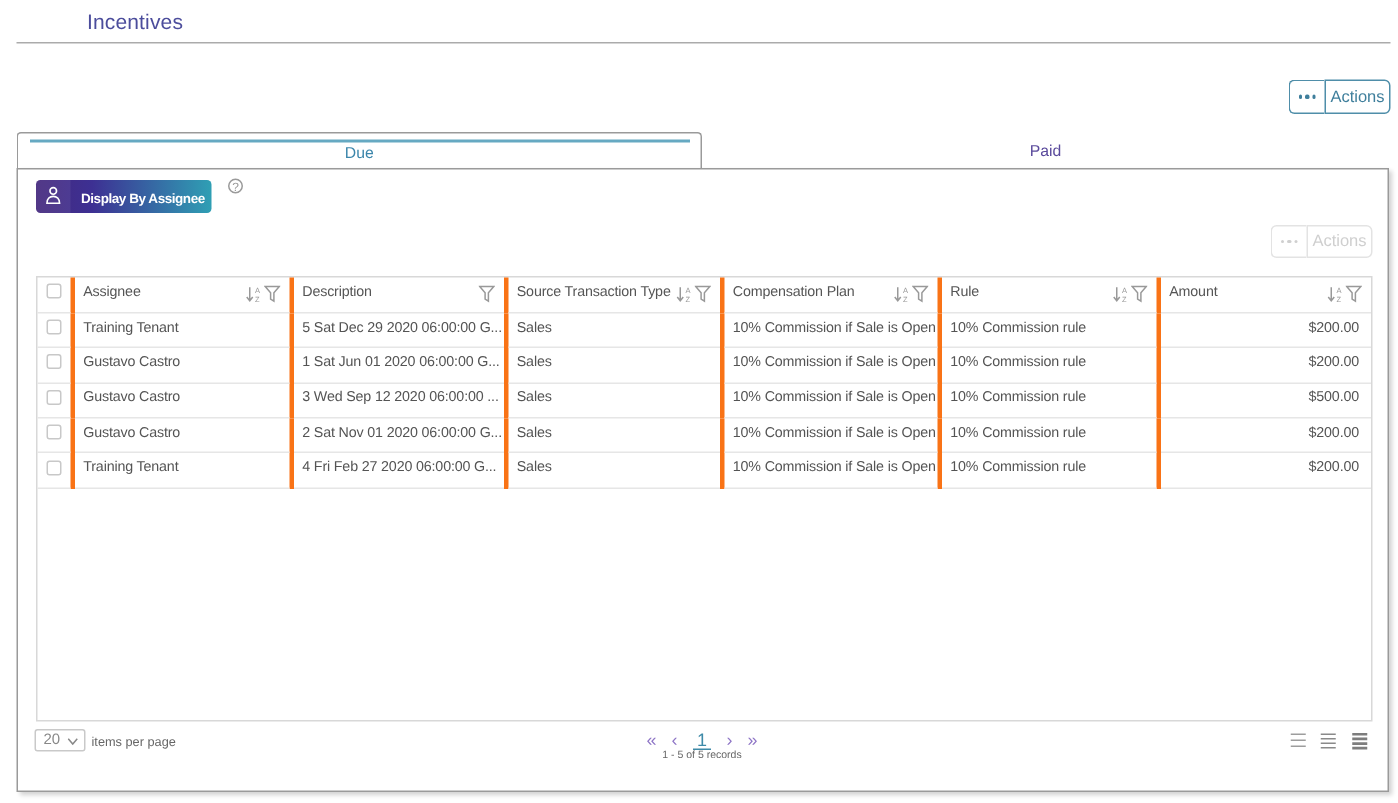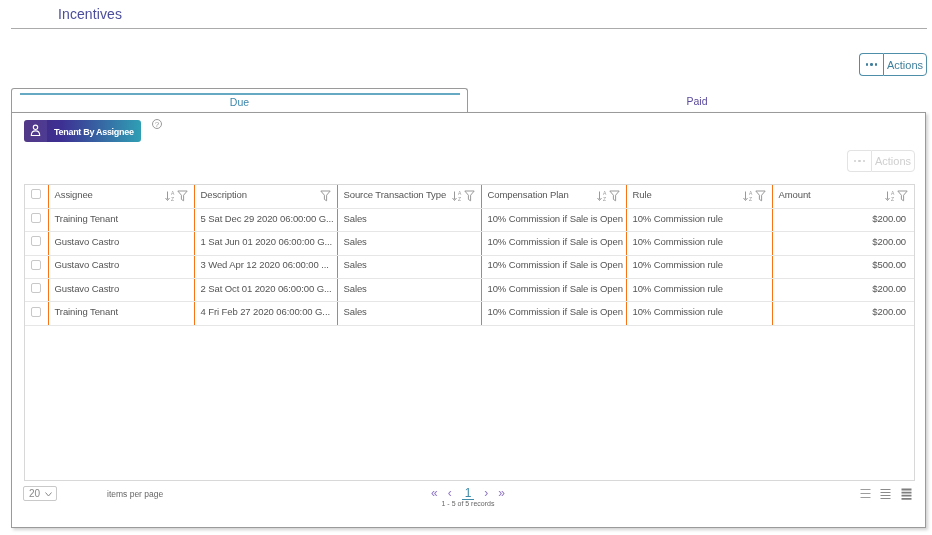--- a/index.html
+++ b/index.html
@@ -35,32 +35,32 @@
   
   #disactions { position:absolute; left:835px; top:37px; height:22px; display:flex; }
   #disactions .btn { border:1px solid #e3e3e3; background:#fff; color:#cfcfcf; font-size:11px; display:flex; align-items:center; justify-content:center; }
   #disactions .dots { width:24px; border-radius:4px 0 0 4px; border-right:none; }
   #disactions .act { width:44px; border-radius:0 4px 4px 0; border-left:1px solid #e3e3e3; }
 
   
   #grid { position:absolute; left:12px; top:71px; width:891px; height:297px; border:1px solid #d8d8d8; }
   table { border-collapse:collapse; table-layout:fixed; width:889px; }
   tr { height:23.4px; }
-  th, td { border-left:1px solid #f97316; border-bottom:1px solid #e6e6e6; font-weight:normal; text-align:left; font-size:9.5px; letter-spacing:-0.1px; color:#545454; padding:0 4px 4px 6px; overflow:hidden; white-space:nowrap; }
+  th, td { border-left:3px solid #f97316; border-bottom:1px solid #e6e6e6; font-weight:normal; text-align:left; font-size:9.5px; letter-spacing:-0.1px; color:#545454; padding:0 4px 4px 6px; overflow:hidden; white-space:nowrap; }
   th { color:#555; position:relative; font-size:9.5px; }
   th:first-child, td:first-child { border-left:none; padding-left:0; }
   .cb { width:10px; height:10px; border:1px solid #c8c8c8; border-radius:2px; background:#fff; margin-left:6px; }
   td.amount { text-align:right; padding:0 8px 4px 0; }
   th .icons { position:absolute; right:6px; top:5px; display:flex; align-items:flex-start; }
 
   
   #pagesize { position:absolute; left:11px; top:373px; width:34px; height:15px; border:1px solid #c9c9c9; border-radius:2px; font-size:10px; color:#888; }
   #pagesize .num { position:absolute; left:5px; top:1px; }
   #pagesize svg { position:absolute; right:4px; top:5px; }
-  #ipp { position:absolute; left:49px; top:376px; font-size:8.5px; color:#666;margin-left:46px; }
+  #ipp { position:absolute; left:49px; top:376px; font-size:8.5px; color:#666; }
   #pager { position:absolute; left:306px; top:373px; width:300px; text-align:center; font-size:12px; color:#8e75c6; }
   #pager span { display:inline-block; margin:0 5px; }
   #pager .cur { color:#3e8aa8; border-bottom:1px solid #3e8aa8; padding:0 3px; font-size:12px; line-height:12px; }
   #records { position:absolute; left:306px; top:387px; width:300px; text-align:center; font-size:7px; color:#666; }
 
   #viewicons { position:absolute; left:848px; top:375px; }
 </style>
 </head>
 <body>
   <div id="title">Incentives</div>
@@ -83,21 +83,21 @@
       <div id="tabline"></div>
       <span>Due</span>
     </div>
     <div id="content">
       <div id="dba">
         <div class="iconwrap"></div>
         <svg width="11" height="13" viewBox="0 0 11 13">
           <circle cx="5.5" cy="3.3" r="2.2" fill="none" stroke="#fff" stroke-width="1.1"></circle>
           <path d="M1.3 11.5 C1.3 8.5 3.2 6.9 5.5 6.9 C7.8 6.9 9.7 8.5 9.7 11.5 Z" fill="none" stroke="#fff" stroke-width="1.1"></path>
         </svg>
-        <div class="lbl">Tenant By Assignee</div>
+        <div class="lbl">Display By Assignee</div>
       </div>
       <div id="help">?</div>
 
       <div id="disactions">
         <div class="btn dots">
           <i class="dot dotg"></i>
           <i class="dot dotg"></i>
           <i class="dot dotg"></i>
         </div>
         <div class="btn act">Actions</div>
@@ -195,32 +195,32 @@
               <td>Sales</td>
               <td>10% Commission if Sale is Open</td>
               <td>10% Commission rule</td>
               <td class="amount">$200.00</td>
             </tr>
           <tr>
               <td>
                 <div class="cb"></div>
               </td>
               <td>Gustavo Castro</td>
-              <td>3 Wed Apr 12 2020 06:00:00 ...</td>
+              <td>3 Wed Sep 12 2020 06:00:00 ...</td>
               <td>Sales</td>
               <td>10% Commission if Sale is Open</td>
               <td>10% Commission rule</td>
               <td class="amount">$500.00</td>
             </tr>
           <tr>
               <td>
                 <div class="cb"></div>
               </td>
               <td>Gustavo Castro</td>
-              <td>2 Sat Oct 01 2020 06:00:00 G...</td>
+              <td>2 Sat Nov 01 2020 06:00:00 G...</td>
               <td>Sales</td>
               <td>10% Commission if Sale is Open</td>
               <td>10% Commission rule</td>
               <td class="amount">$200.00</td>
             </tr>
           <tr class="last">
               <td>
                 <div class="cb"></div>
               </td>
               <td>Training Tenant</td>

